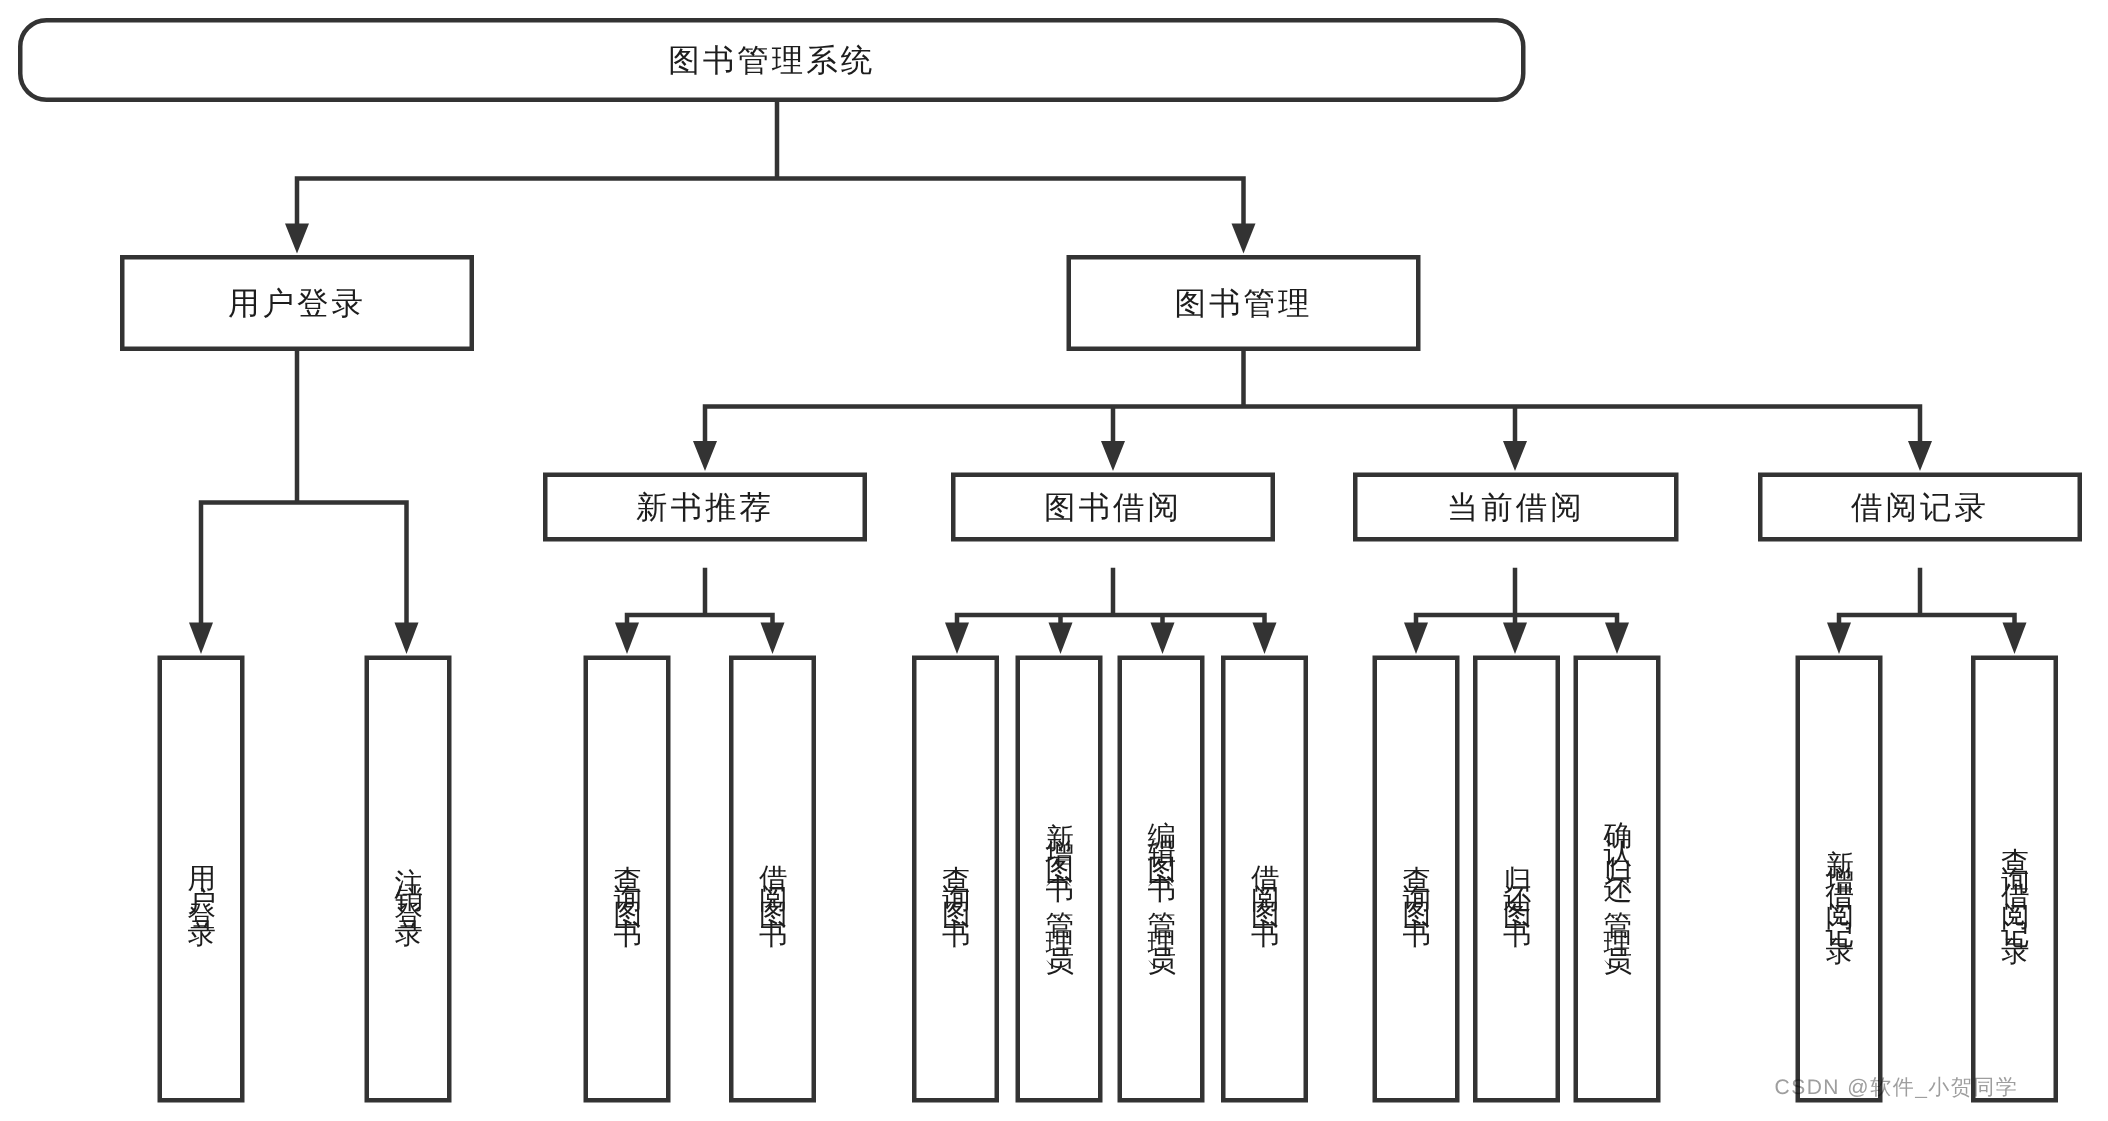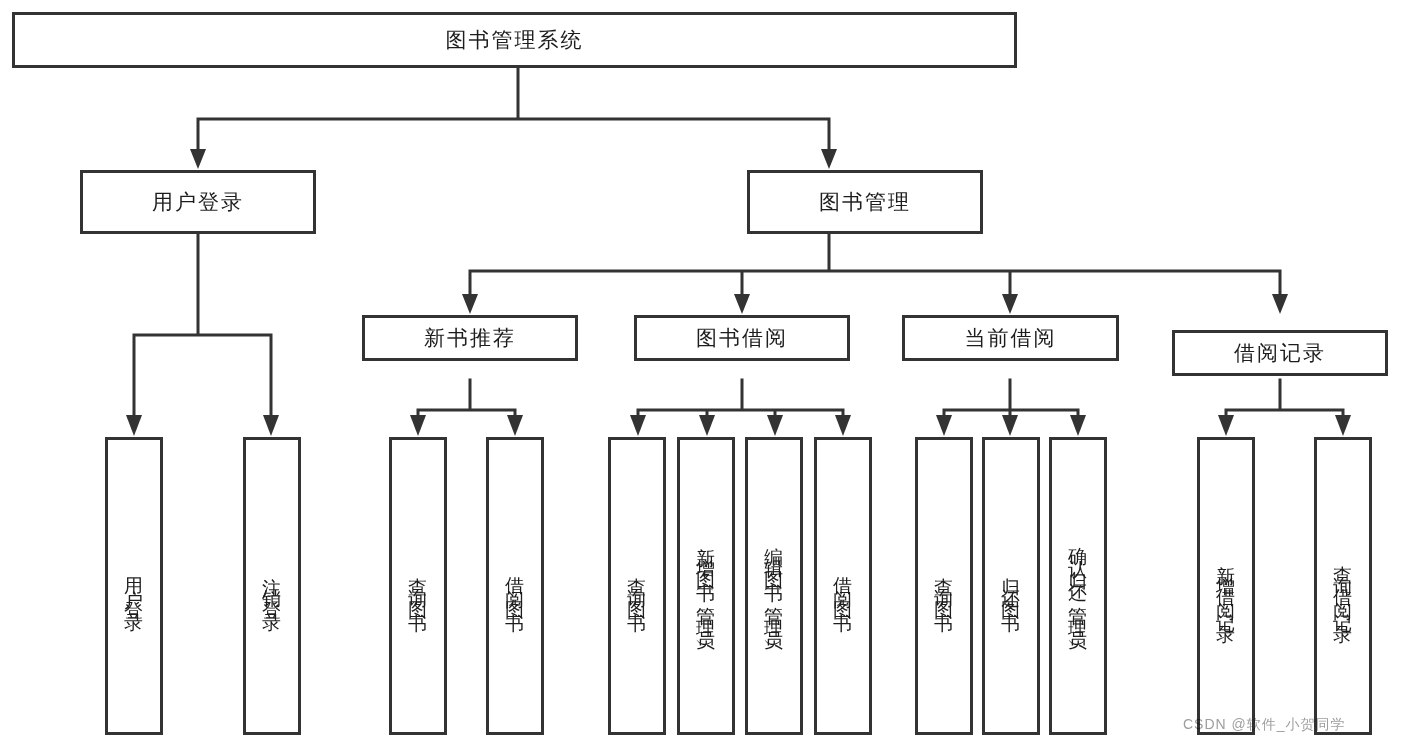--- a/index.html
+++ b/index.html
@@ -14,29 +14,29 @@
   .box{
     position:absolute;
     box-sizing:border-box;
     background:#ffffff;
     border:3px solid #333333;
     display:flex;align-items:center;justify-content:center;
     color:#1d1d1d;
     z-index:1;
     letter-spacing:2px;
   }
-  .root{left:12px;top:12px;width:1005px;height:56px;font-size:21px;}
+  .root{left:12px;top:12px;width:1005px;height:56px;font-size:21px;border-radius:19px;}
   .lvl2{top:170px;width:236px;height:64px;font-size:21px;}
   .n-user-login{left:80px;}
-  .n-book-mgmt{left:711px;margin-left:36px;}
+  .n-book-mgmt{left:711px;}
   .lvl3{top:315px;width:216px;height:46px;font-size:21px;}
   .n-new-book{left:362px;}
   .n-book-borrow{left:634px;}
   .n-current-borrow{left:902px;width:217px;}
-  .n-borrow-record{left:1172px;margin-top:15px;}
+  .n-borrow-record{left:1172px;}
   .leaf{
     top:437px;height:298px;width:58px;
     font-size:19px;letter-spacing:0;
   }
   .leaf .vtext{
     writing-mode:vertical-rl;
     text-orientation:mixed;
     letter-spacing:12px;
     line-height:1;
     white-space:nowrap;

